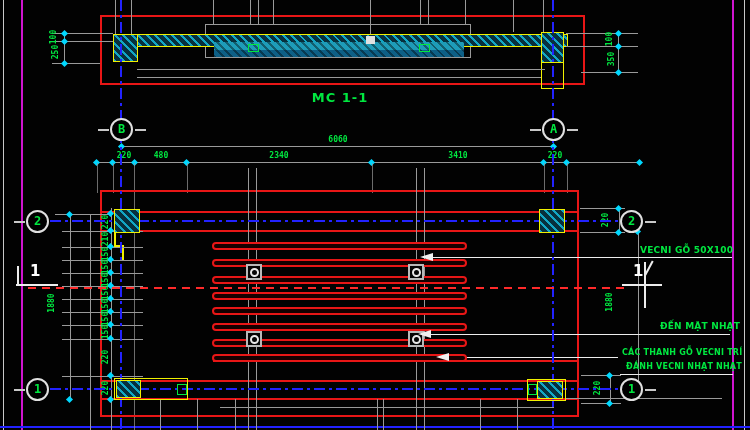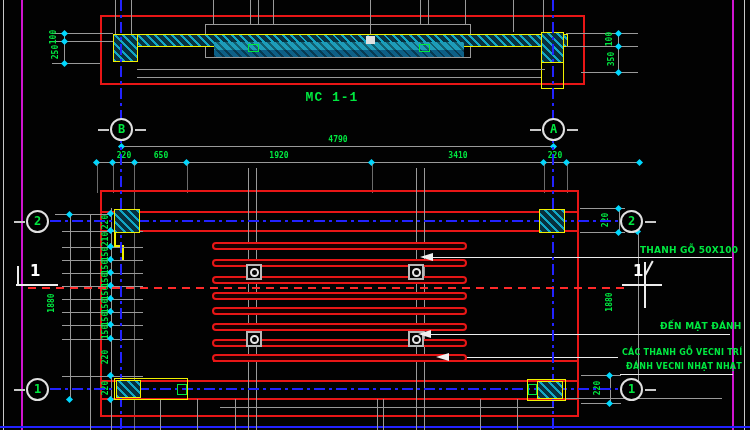--- a/index.html
+++ b/index.html
@@ -98,39 +98,39 @@
   <div class="gl" style="left:566px;top:33px;width:72px;height:1px;"></div>
   <div class="gl" style="left:566px;top:46px;width:72px;height:1px;"></div>
   <div class="gl" style="left:581px;top:72px;width:57px;height:1px;"></div>
   <div class="gl" style="left:618px;top:33px;width:1px;height:39px;"></div>
   <div class="dia" style="left:616px;top:31px;"></div>
   <div class="dia" style="left:616px;top:44px;"></div>
   <div class="dia" style="left:616px;top:70px;"></div>
   <div class="dim rot" style="left:598px;top:34px;">100</div>
   <div class="dim rot" style="left:600px;top:54px;">350</div>
 
-  <div class="mc" style="left:292px;top:90px;font-family:Liberation Mono, monospace;">MC 1-1</div>
+  <div class="mc" style="left:300px;top:90px;">MC 1-1</div>
 
   <div class="gl" style="left:122px;top:146px;width:432px;height:1px;"></div>
   <div class="dia" style="left:119px;top:144px;"></div>
   <div class="dia" style="left:551px;top:144px;"></div>
-  <div class="dim dimw" style="left:322px;top:135px;">4790</div>
+  <div class="dim dimw" style="left:322px;top:135px;">6060</div>
 
   <div class="gl" style="left:97px;top:162px;width:543px;height:1px;"></div>
   <div class="dia" style="left:94px;top:160px;"></div>
   <div class="dia" style="left:110px;top:160px;"></div>
   <div class="dia" style="left:132px;top:160px;"></div>
   <div class="dia" style="left:184px;top:160px;"></div>
   <div class="dia" style="left:369px;top:160px;"></div>
   <div class="dia" style="left:541px;top:160px;"></div>
   <div class="dia" style="left:564px;top:160px;"></div>
   <div class="dia" style="left:637px;top:160px;"></div>
   <div class="dim" style="left:112px;top:151px;">220</div>
-  <div class="dim" style="left:149px;top:151px;">650</div>
-  <div class="dim dimw" style="left:263px;top:151px;">1920</div>
+  <div class="dim" style="left:149px;top:151px;">480</div>
+  <div class="dim dimw" style="left:263px;top:151px;">2340</div>
   <div class="dim dimw" style="left:442px;top:151px;">3410</div>
   <div class="dim" style="left:543px;top:151px;">220</div>
 
   <div class="gl" style="left:97px;top:163px;width:1px;height:30px;opacity:.7;"></div>
   <div class="gl" style="left:113px;top:163px;width:1px;height:30px;opacity:.7;"></div>
   <div class="gl" style="left:134px;top:163px;width:1px;height:267px;opacity:.7;"></div>
   <div class="gl" style="left:187px;top:163px;width:1px;height:30px;opacity:.7;"></div>
   <div class="gl" style="left:372px;top:163px;width:1px;height:30px;opacity:.7;"></div>
   <div class="gl" style="left:544px;top:163px;width:1px;height:30px;opacity:.7;"></div>
   <div class="gl" style="left:567px;top:163px;width:1px;height:30px;opacity:.7;"></div>
@@ -263,24 +263,24 @@
   <div class="dia" style="left:607px;top:401px;"></div>
   <div class="dim rot" style="left:586px;top:383px;">220</div>
 
   <div class="cut" style="left:633px;top:262px;">1</div>
   <div class="wl" style="left:622px;top:284px;width:40px;height:2px;"></div>
   <div class="wl" style="left:644px;top:262px;width:2px;height:46px;"></div>
   <div class="wl" style="left:648px;top:260px;width:2px;height:16px;transform:rotate(28deg);"></div>
 
   <div class="arrow" style="left:420px;top:253px;"></div>
   <div class="wl" style="left:432px;top:257px;width:300px;height:1px;"></div>
-  <div class="note" style="left:640px;top:245px;">THANH GỖ 50X100</div>
+  <div class="note" style="left:640px;top:245px;">VECNI GỖ 50X100</div>
   <div class="arrow" style="left:418px;top:330px;"></div>
   <div class="wl" style="left:430px;top:334px;width:300px;height:1px;"></div>
-  <div class="note" style="left:660px;top:321px;">ĐẾN MẶT ĐÁNH</div>
+  <div class="note" style="left:660px;top:321px;">ĐẾN MẶT NHẠT</div>
   <div class="arrow" style="left:436px;top:353px;"></div>
   <div class="wl" style="left:448px;top:357px;width:170px;height:1px;"></div>
   <div class="note" style="left:622px;top:348px;font-size:8px;">CÁC THANH GỖ VECNI TRÍ</div>
   <div class="note" style="left:626px;top:362px;font-size:8px;">ĐÁNH VECNI NHẠT NHẠT</div>
   <div class="wl" style="left:620px;top:374px;width:113px;height:1px;"></div>
 
   <div class="gl" style="left:220px;top:407px;width:334px;height:1px;"></div>
   <div class="gl" style="left:565px;top:398px;width:157px;height:1px;"></div>
   <div class="gl" style="left:160px;top:399px;width:1px;height:31px;"></div>
   <div class="gl" style="left:197px;top:399px;width:1px;height:31px;"></div>

